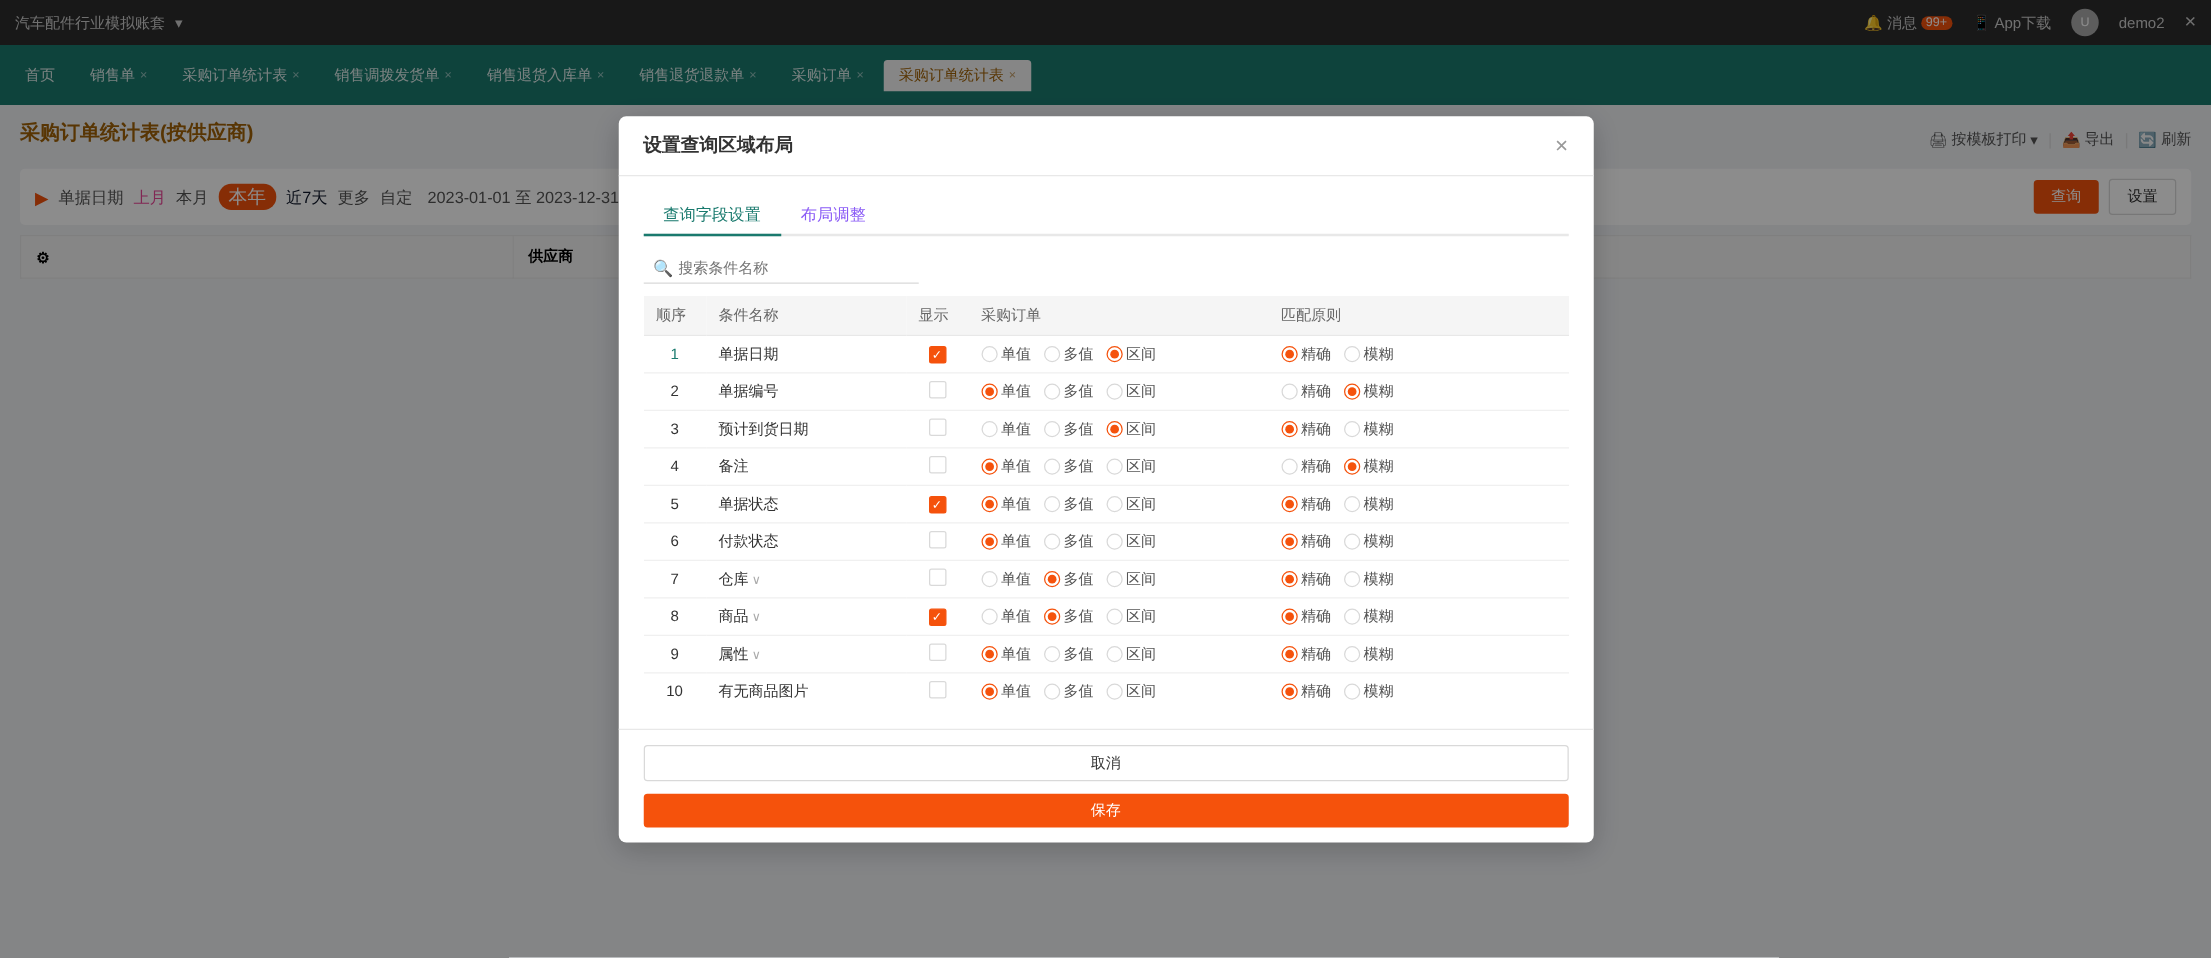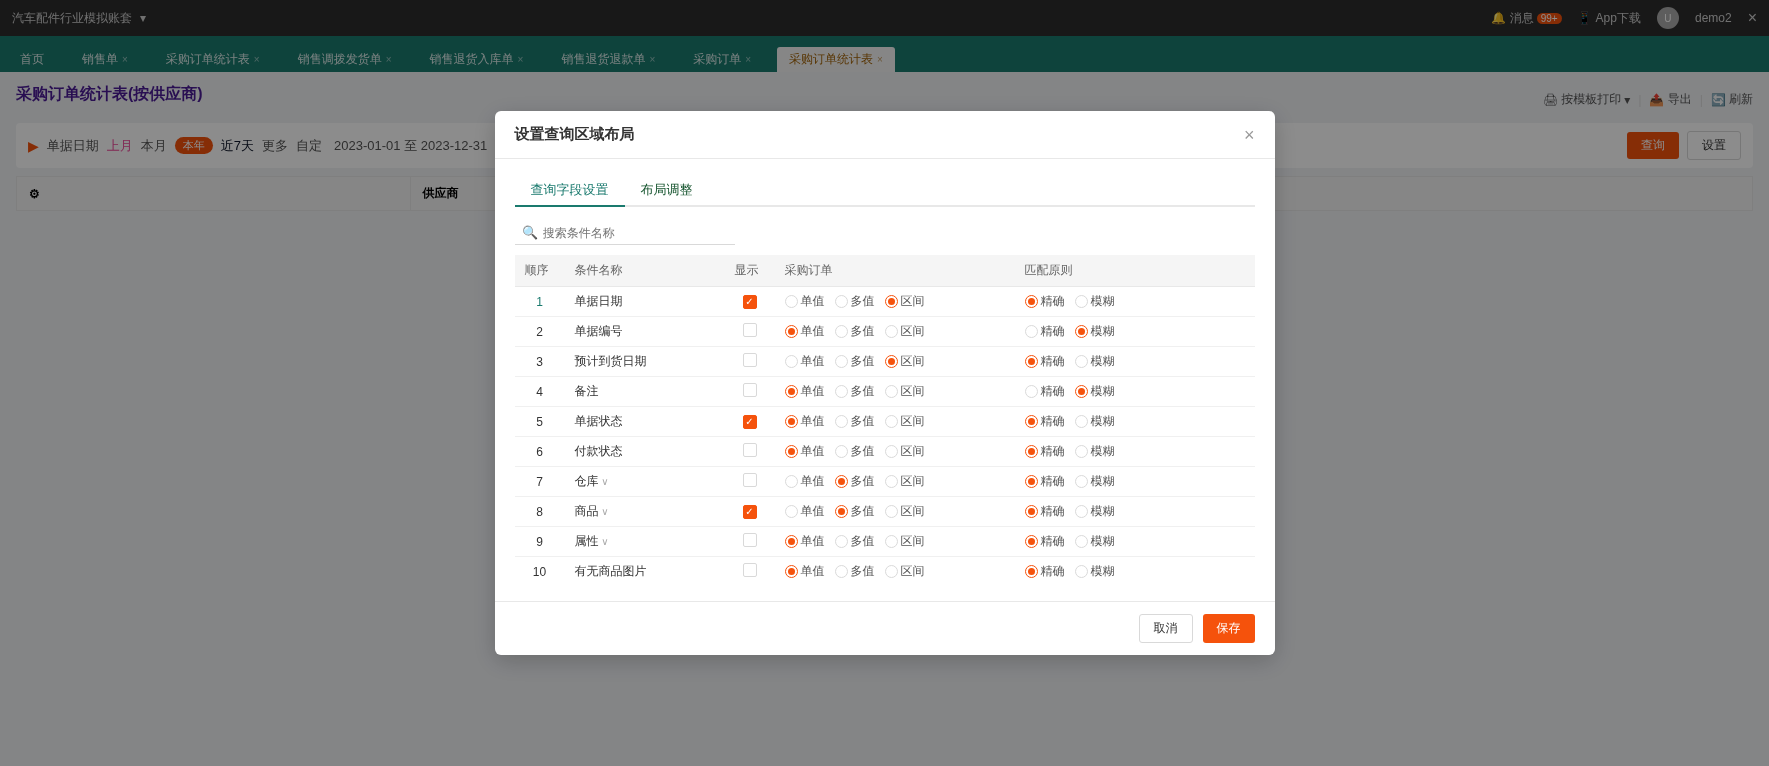--- a/index.html
+++ b/index.html
@@ -15,26 +15,26 @@
       color: #ccc;
       justify-content: space-between;
     }
     .top-nav-left { display: flex; align-items: center; gap: 8px; font-size: 12px; }
     .top-nav-right { display: flex; align-items: center; gap: 16px; font-size: 12px; color: #ccc; }
     .top-nav-right .badge { background: #f5520c; color: #fff; border-radius: 8px; padding: 0 4px; font-size: 10px; }
     .close-x { color: #ccc; cursor: pointer; font-size: 16px; }
 
     
     .tab-bar {
-      height: 36px;
+      height: 48px;
       background: #1a7a6e;
       display: flex;
-      align-items: flex-end;
+      align-items: center;
       padding: 0 8px;
-      gap: 14px;
+      gap: 4px;
     }
     .tab-item {
       padding: 4px 12px;
       font-size: 12px;
       color: rgba(255,255,255,0.85);
       cursor: pointer;
       border-radius: 3px 3px 0 0;
       white-space: nowrap;
       display: flex; align-items: center; gap: 4px;
     }
@@ -44,25 +44,25 @@
     }
     .tab-item .close-tab { font-size: 10px; opacity: 0.6; }
 
     
     .page-content {
       padding: 12px 16px;
       background: #f0f2f5;
       min-height: 400px;
       position: relative;
     }
-    .page-title { font-size: 16px; font-weight: bold; color: #4c1d95; margin-bottom: 10px; }
+    .page-title { font-size: 16px; font-weight: bold; color: #a16207; margin-bottom: 10px; }
     .btn-orange { background: #f5520c; color: #fff; border: none; padding: 5px 14px; border-radius: 3px; cursor: pointer; font-size: 12px; }
     .btn-white { background: #fff; color: #333; border: 1px solid #d9d9d9; padding: 5px 14px; border-radius: 3px; cursor: pointer; font-size: 12px; }
     .filter-bar { display: flex; align-items: center; gap: 8px; background: #fff; padding: 8px 12px; border-radius: 4px; margin-bottom: 8px; }
-    .date-badge { background: #f5520c; color: #fff; border-radius: 10px; padding: 1px 8px; font-size: 11px; }
+    .date-badge { background: #f5520c; color: #fff; border-radius: 10px; padding: 1px 8px; font-size: 15px; }
     .table-area { background: #fff; border-radius: 4px; }
 
     
     .overlay {
       position: fixed;
       top: 0; left: 0; right: 0; bottom: 0;
       background: rgba(0,0,0,0.45);
       z-index: 100;
       display: flex;
       align-items: center;
@@ -82,29 +82,29 @@
     .dialog-header {
       padding: 14px 20px;
       border-bottom: 1px solid #e8e8e8;
       display: flex;
       align-items: center;
       justify-content: space-between;
     }
     .dialog-title { font-size: 15px; font-weight: 600; color: #333; }
     .dialog-close { cursor: pointer; color: #999; font-size: 18px; line-height: 1; }
     .dialog-body { padding: 16px 20px; flex: 1; overflow: hidden; display: flex; flex-direction: column; }
-    .dialog-footer { padding: 12px 20px; border-top: 1px solid #e8e8e8; display: flex; justify-content: flex-end; gap: 10px; }
+    .dialog-footer { padding: 12px 20px; border-top: 1px solid #e8e8e8; display: flex; justify-content: flex-end; gap: 10px; flex-direction: column; }
 
     
     .dialog-tabs { display: flex; border-bottom: 2px solid #e8e8e8; margin-bottom: 14px; }
     .dialog-tab {
       padding: 6px 16px;
       font-size: 13px;
       cursor: pointer;
-      color: #14532d;
+      color: #8b5cf6;
       border-bottom: 2px solid transparent;
       margin-bottom: -2px;
     }
     .dialog-tab.active { color: #1a7a6e; border-bottom-color: #1a7a6e; font-weight: 500; }
 
     
     .search-box {
       display: flex;
       align-items: center;
       border-bottom: 1px solid #d9d9d9;

